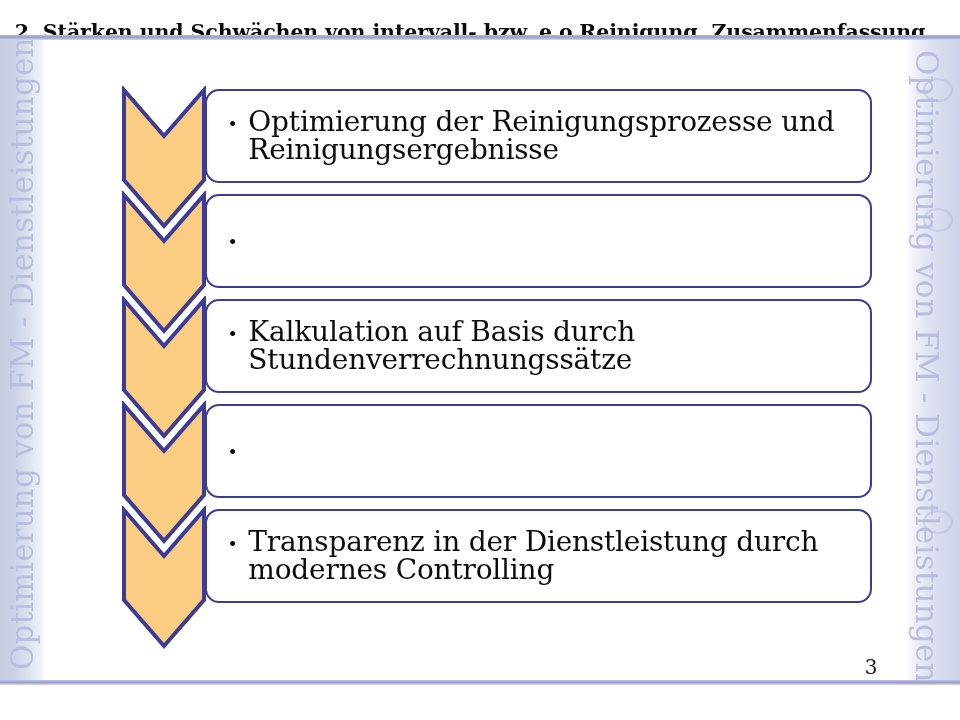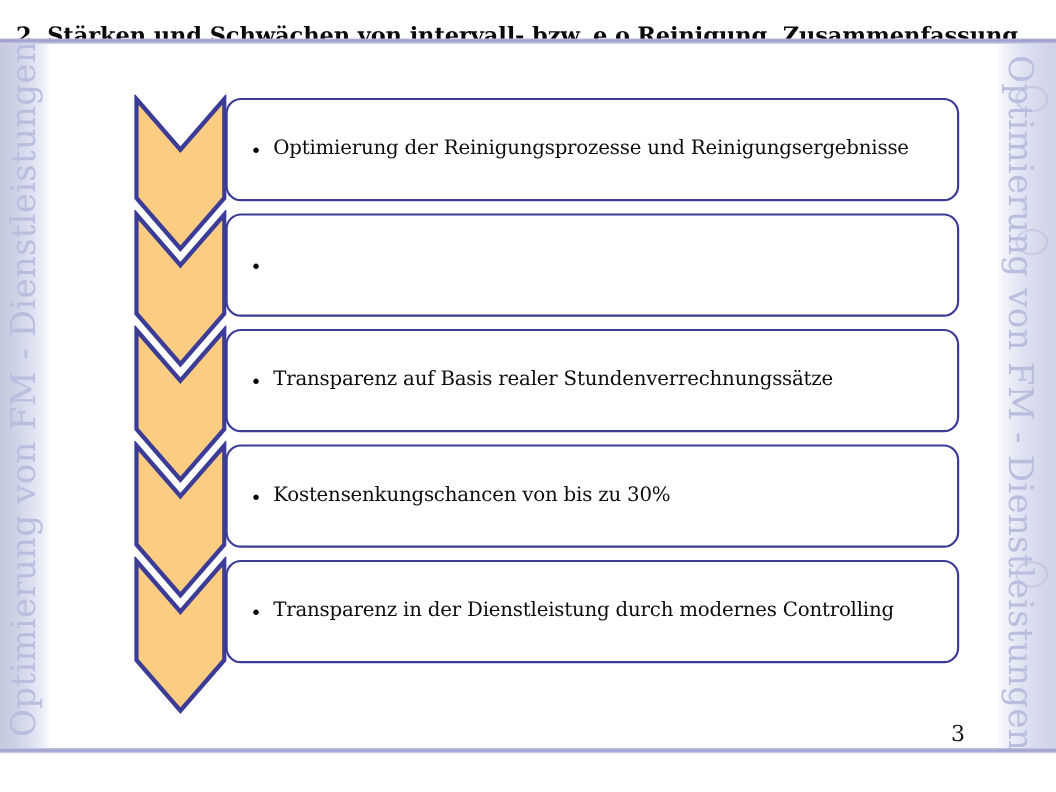--- a/index.html
+++ b/index.html
@@ -153,21 +153,21 @@
   .bullet-dot {
     flex: 0 0 auto;
     font-size: 21px;
     line-height: 30px;
     color: #000000;
     margin-right: 12px;
     margin-top: 1px;
   }
   .bullet-text {
     font-family: "DejaVu Serif", "Liberation Serif", serif;
-    font-size: 18px;
+    font-size: 28px;
     line-height: 28px;
     color: #0c0c0c;
     letter-spacing: -0.2px;
   }
 
   
   .page-number {
     position: absolute;
     left: 856px;
     top: 655px;
@@ -246,35 +246,34 @@
 
       <div class="row r2">
         <div class="chevron">
           <svg viewBox="0 0 84 144" xmlns="http://www.w3.org/2000/svg">
             <polygon points="2,4 42,50 82,4 82,94 42,140 2,94" fill="#fbcd83" stroke="#3c3c96" stroke-width="4" stroke-linejoin="miter"></polygon>
           </svg>
         </div>
         <div class="textbox">
           <div class="bullet-line">
             <span class="bullet-dot">•</span>
-            <span class="bullet-text">Transparenz auf Basis realer Stundenverrechnungssätze</span>
+            <span class="bullet-text">Kalkulation auf Basis durch Stundenverrechnungssätze</span>
           </div>
         </div>
       </div>
 
       <div class="row r3">
         <div class="chevron">
           <svg viewBox="0 0 84 144" xmlns="http://www.w3.org/2000/svg">
             <polygon points="2,4 42,50 82,4 82,94 42,140 2,94" fill="#fbcd83" stroke="#3c3c96" stroke-width="4" stroke-linejoin="miter"></polygon>
           </svg>
         </div>
         <div class="textbox">
           <div class="bullet-line">
             <span class="bullet-dot">•</span>
-            <span class="bullet-text">Kostensenkungschancen von bis zu 30%</span>
           </div>
         </div>
       </div>
 
       <div class="row r4">
         <div class="chevron">
           <svg viewBox="0 0 84 144" xmlns="http://www.w3.org/2000/svg">
             <polygon points="2,4 42,50 82,4 82,94 42,140 2,94" fill="#fbcd83" stroke="#3c3c96" stroke-width="4" stroke-linejoin="miter"></polygon>
           </svg>
         </div>

